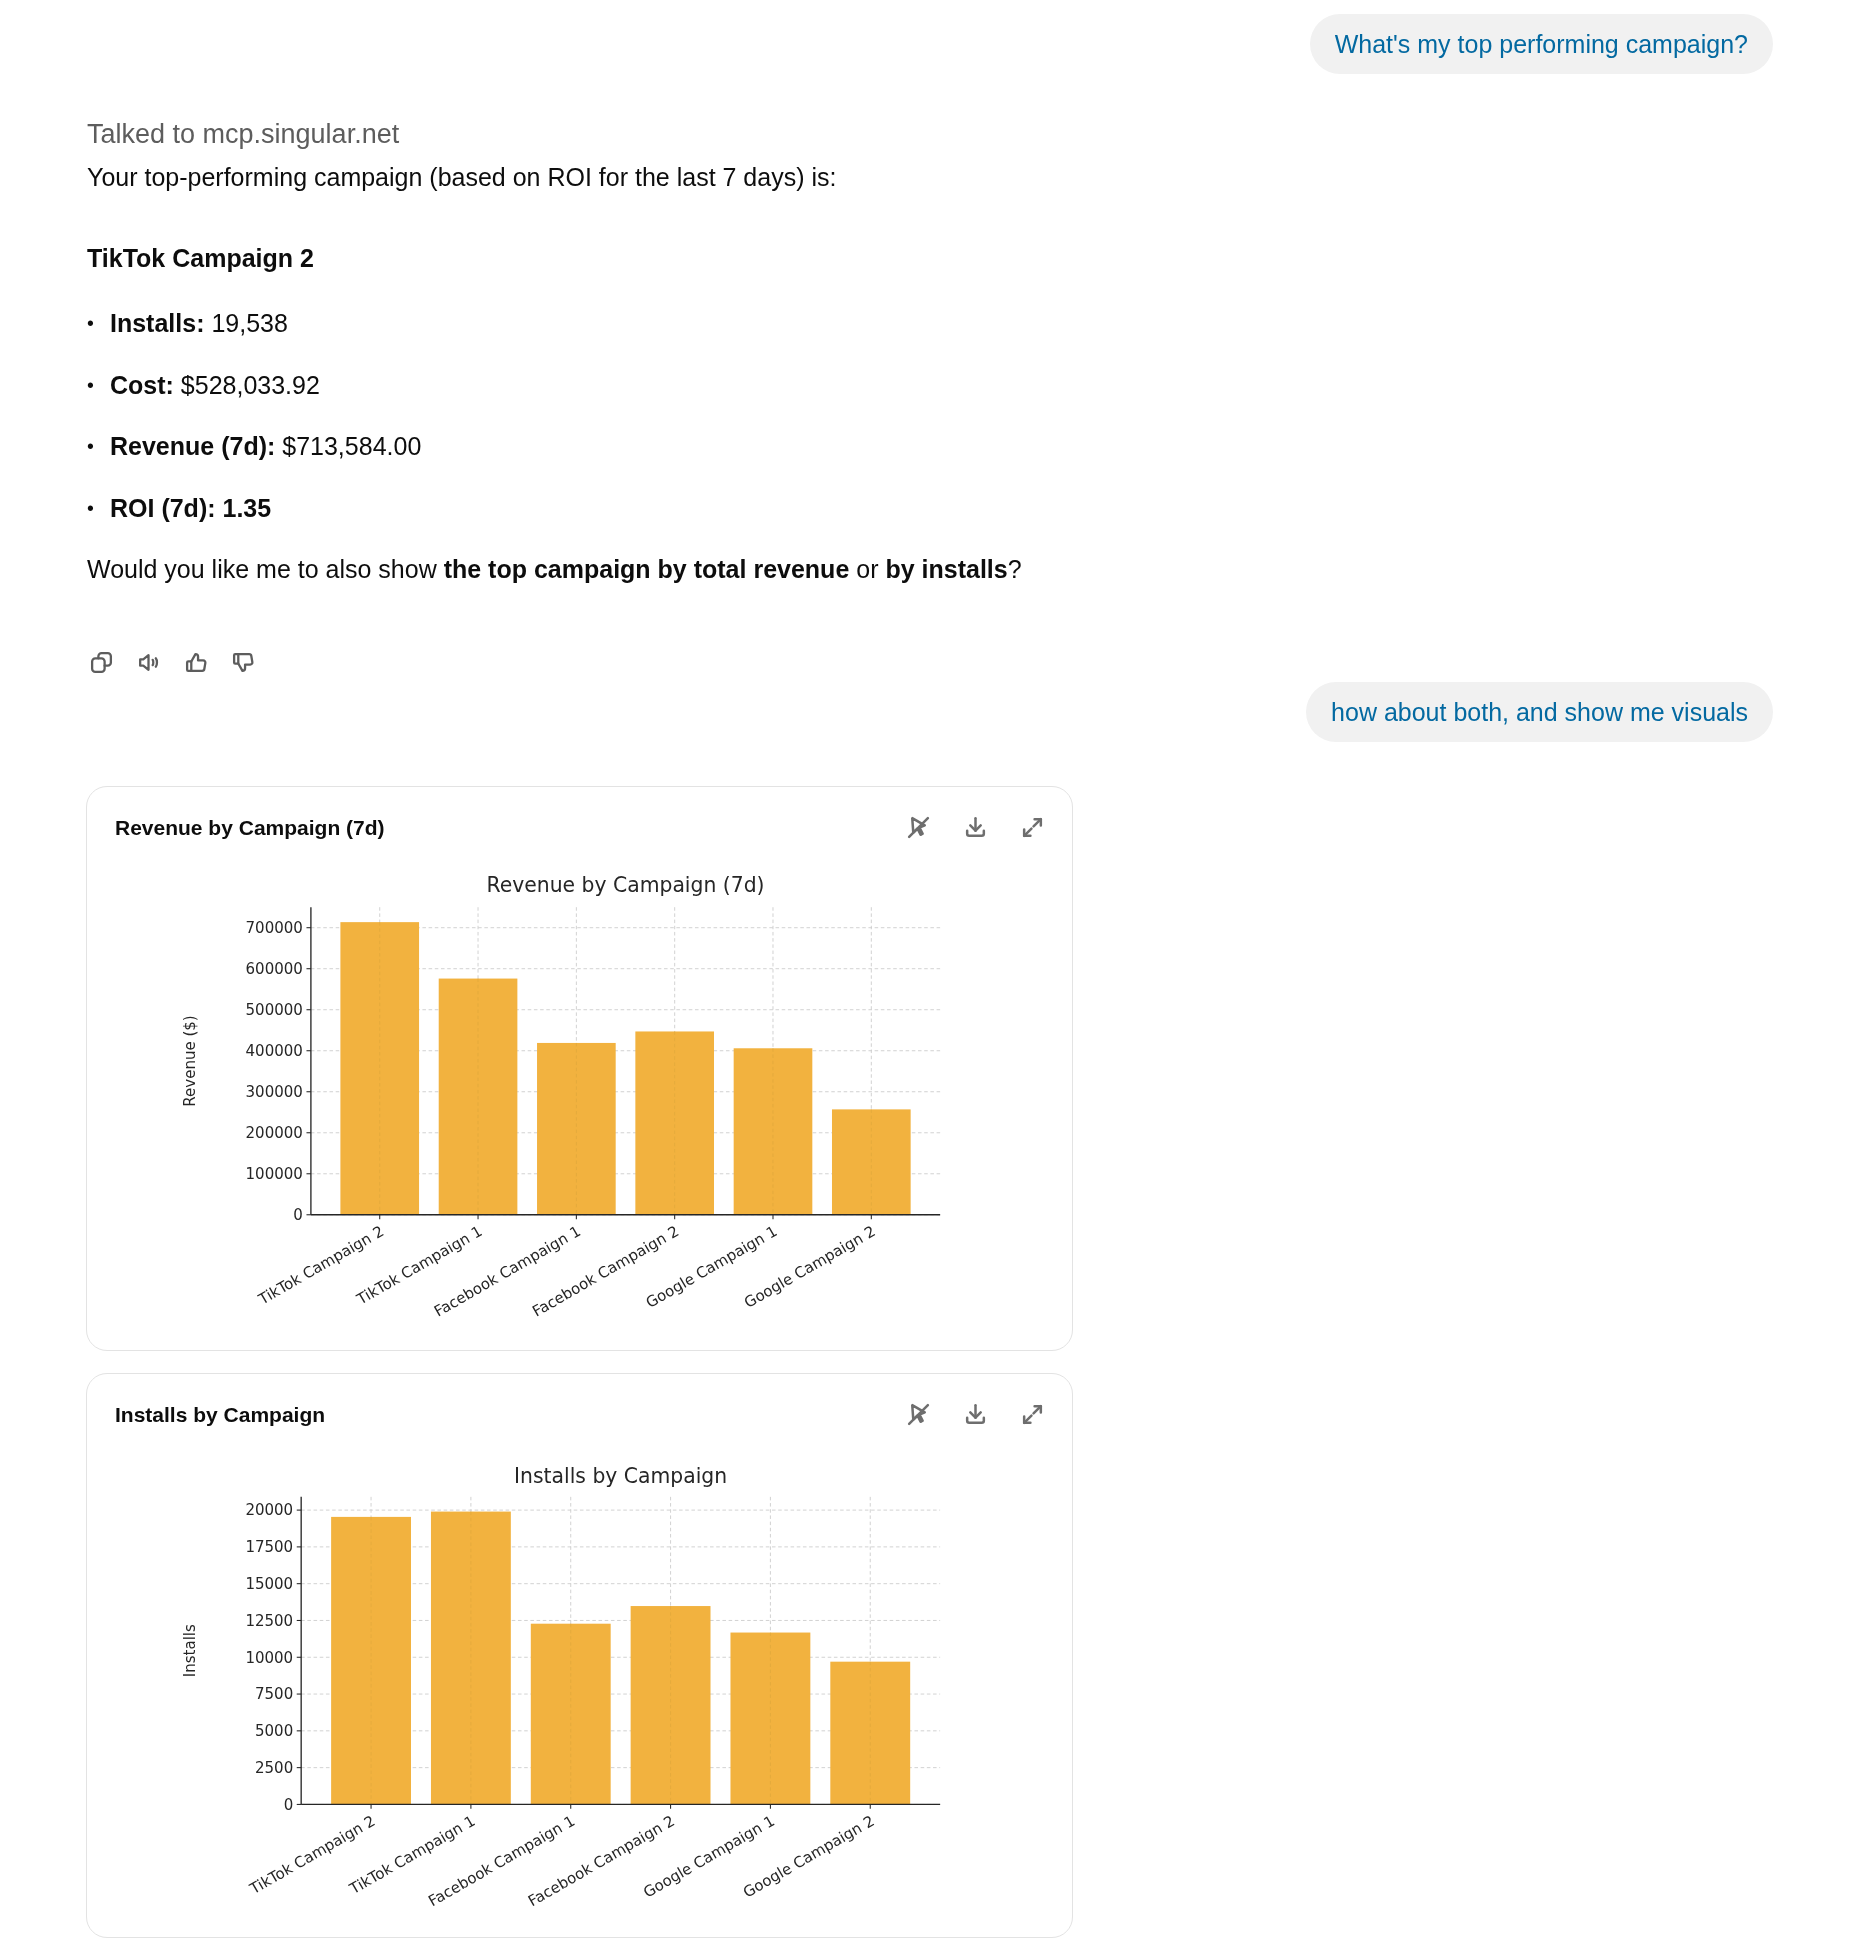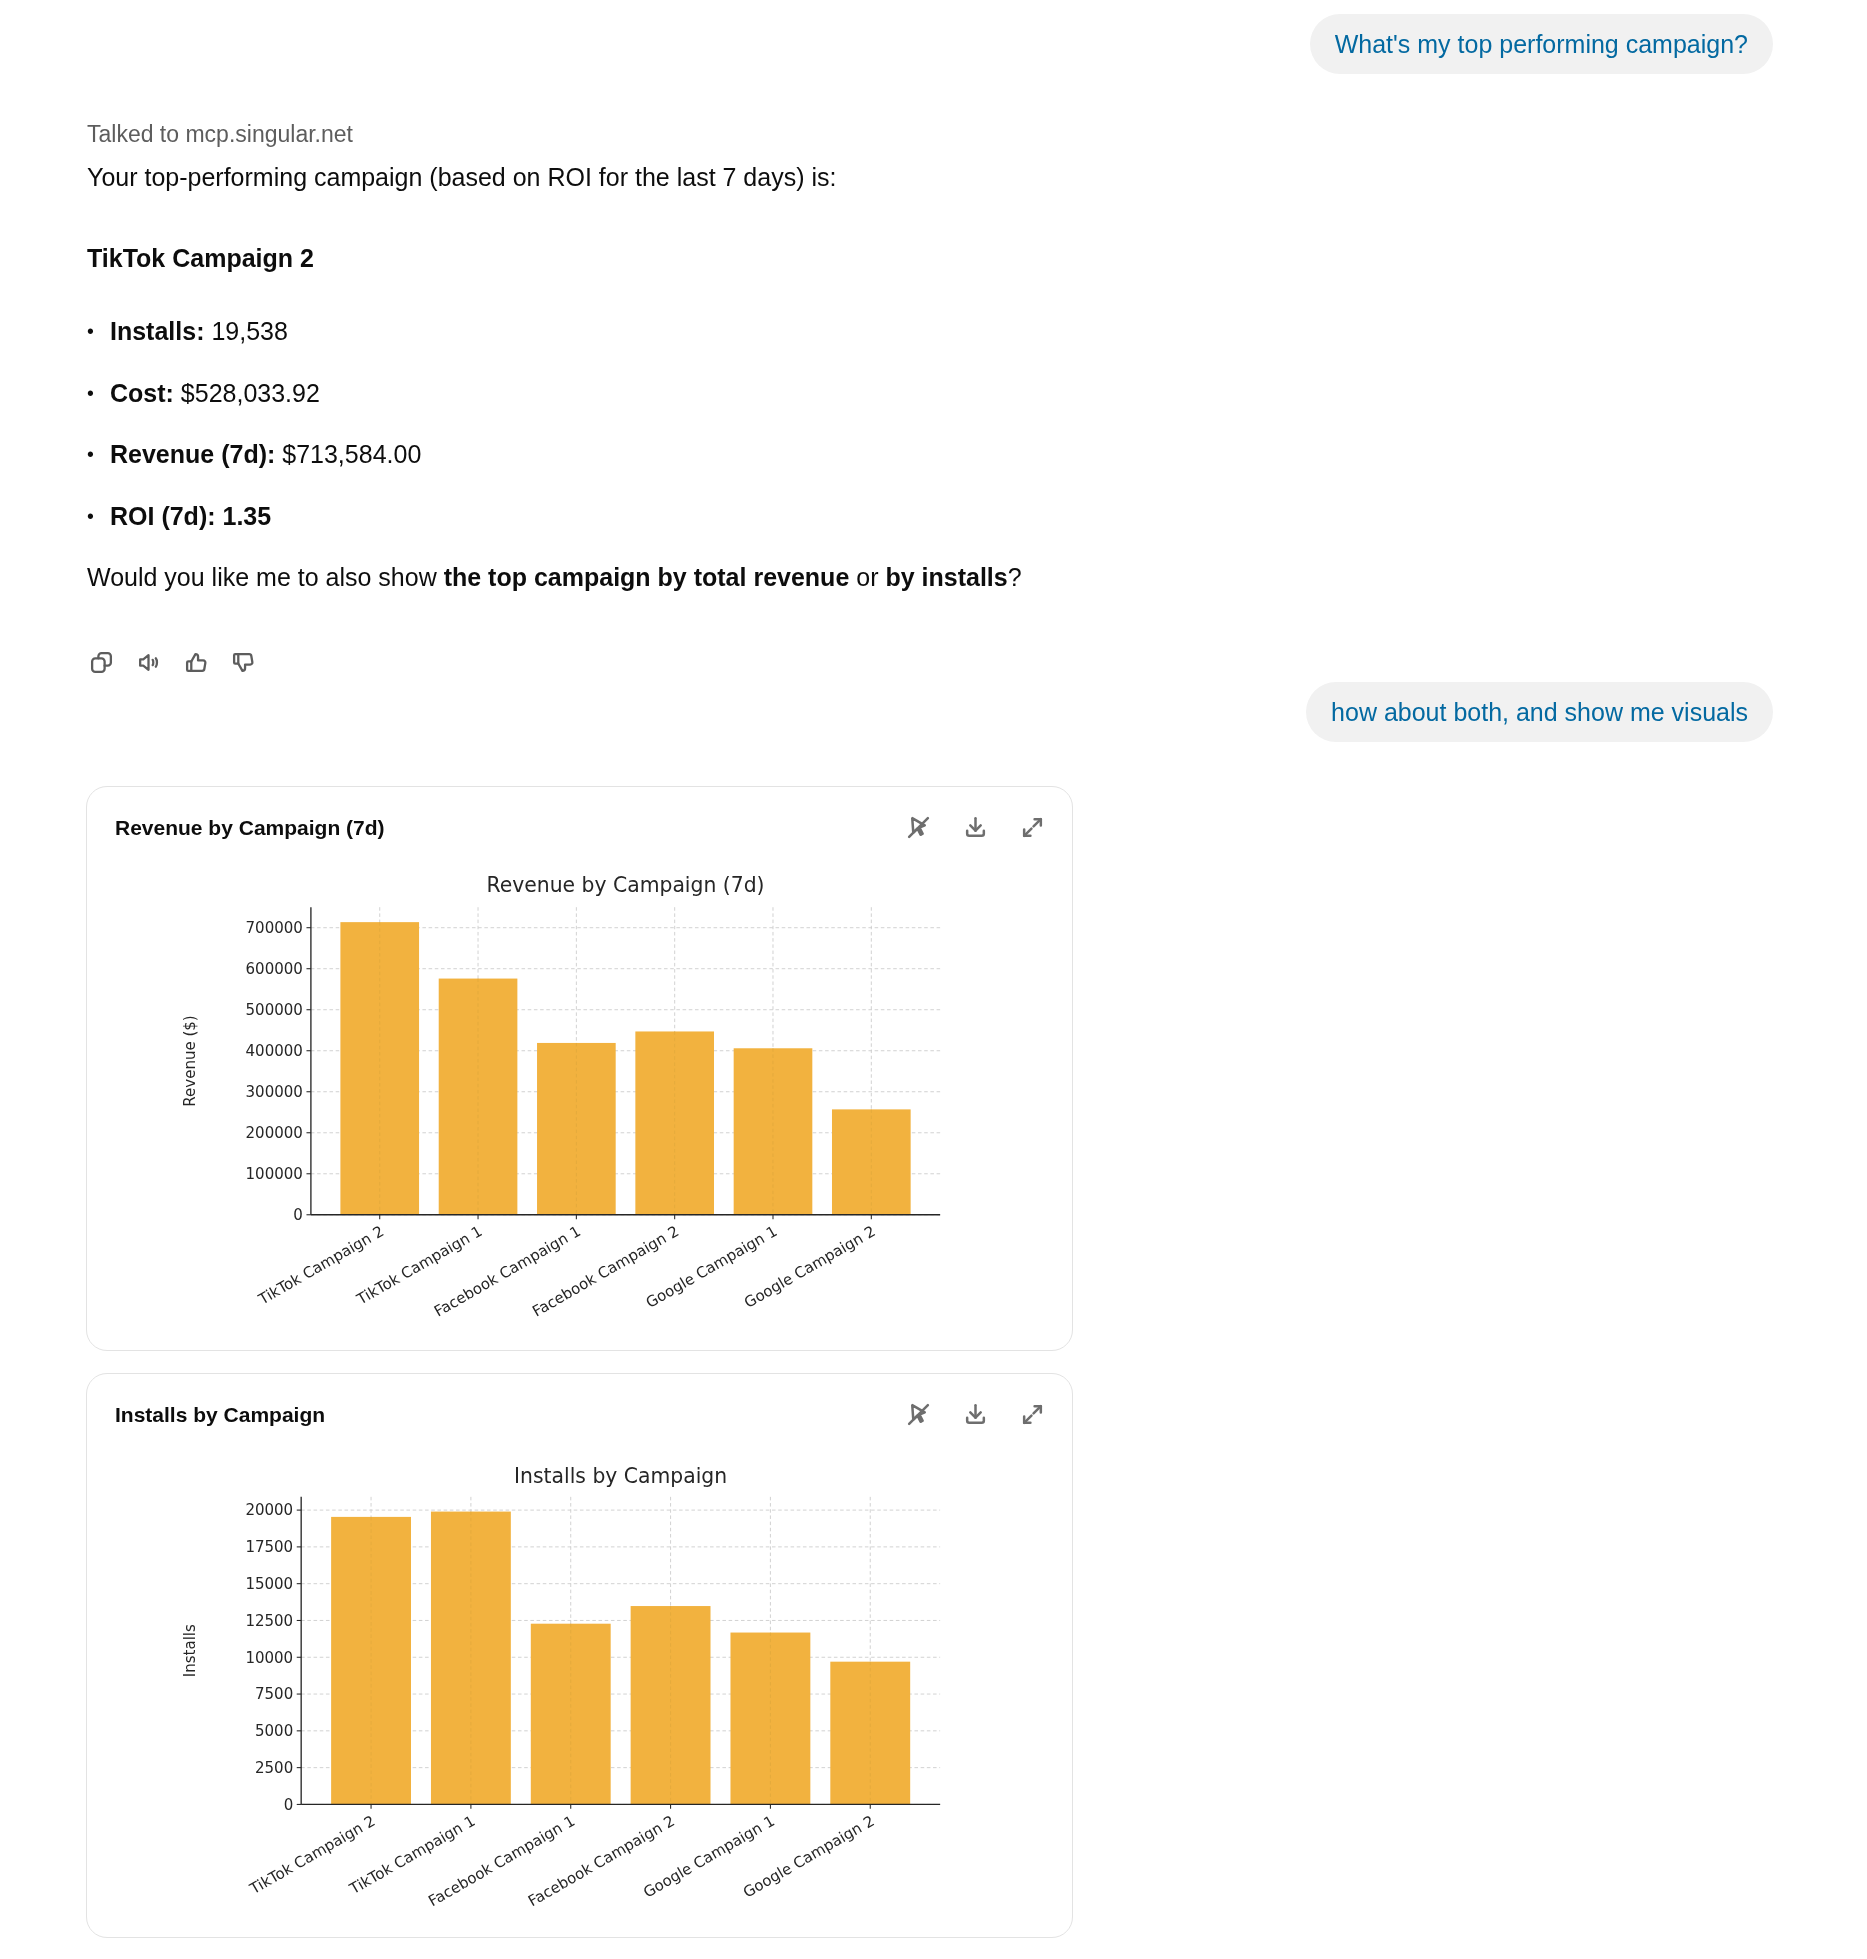--- a/index.html
+++ b/index.html
@@ -8,24 +8,24 @@
 
   .user-bubble {
     position: absolute; right: 94px; height: 60px; padding: 0 25px;
     background: #f1f1f1; border-radius: 30px; font-size: 25px; line-height: 60px; color: #0369a1;
     white-space: nowrap;
   }
   #bubble1 { top: 14px; }
   #bubble2 { top: 682px; }
 
   .assistant { position: absolute; left: 87px; top: 117px; width: 1153px; font-size: 25px; }
-  .talked { color: #5d5d5d; font-size: 23px; line-height: 35px; }
+  .talked { color: #5d5d5d; font-size: 27px; line-height: 35px; }
   .intro { margin-top: 8px; line-height: 35px; }
   .campaign-title { margin-top: 46px; font-weight: bold; line-height: 35px; }
-  .metrics { list-style: none; margin-top: 38px; }
+  .metrics { list-style: none; margin-top: 30px; }
   .metrics li { position: relative; padding-left: 23px; line-height: 35px; margin-bottom: 26.6px; }
   .metrics li::before { content: "•"; position: absolute; left: 0; top: 0; font-size: 19.5px; }
   .metrics b { font-weight: bold; }
   .followup { margin-top: 19.5px; line-height: 35px; }
   .followup b { font-weight: bold; text-align: center; }
 
   .actions { position: absolute; left: 87px; top: 647px; display: flex; gap: 19.5px; }
   .actions .act { width: 28px; height: 30px; display: flex; align-items: center; justify-content: center; cursor: pointer; }
   .actions svg { width: 25px; height: 25px; stroke: #5d5d5d; fill: none; stroke-width: 2.2; stroke-linecap: round; stroke-linejoin: round; }
 

